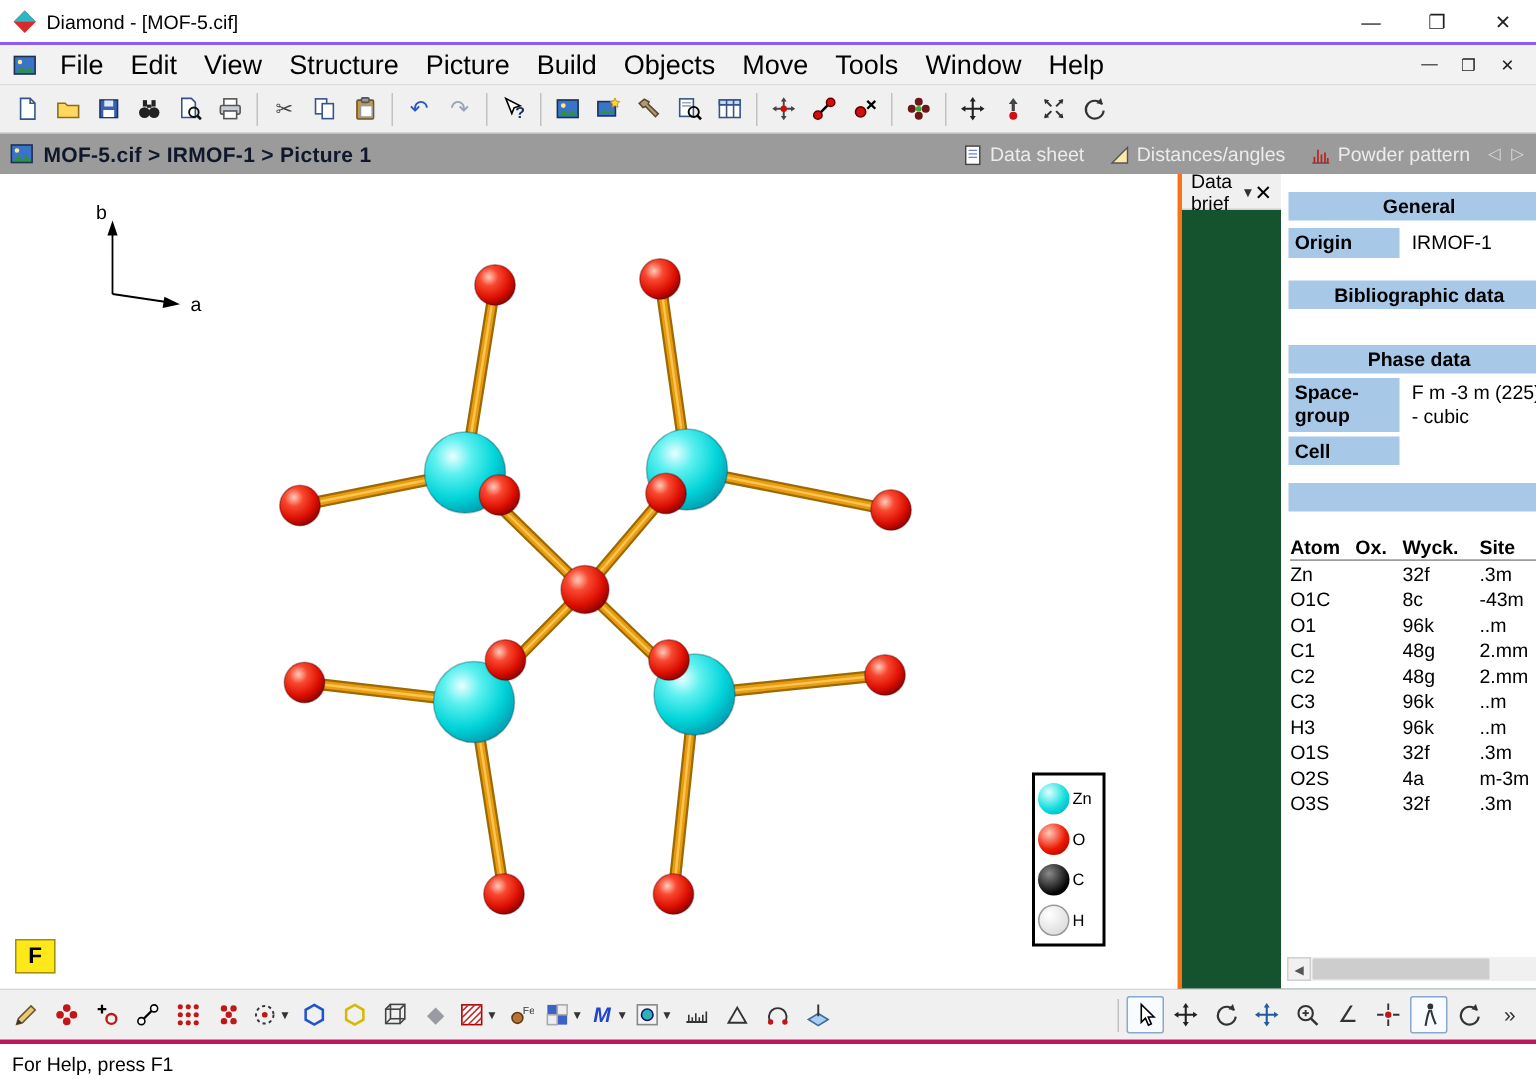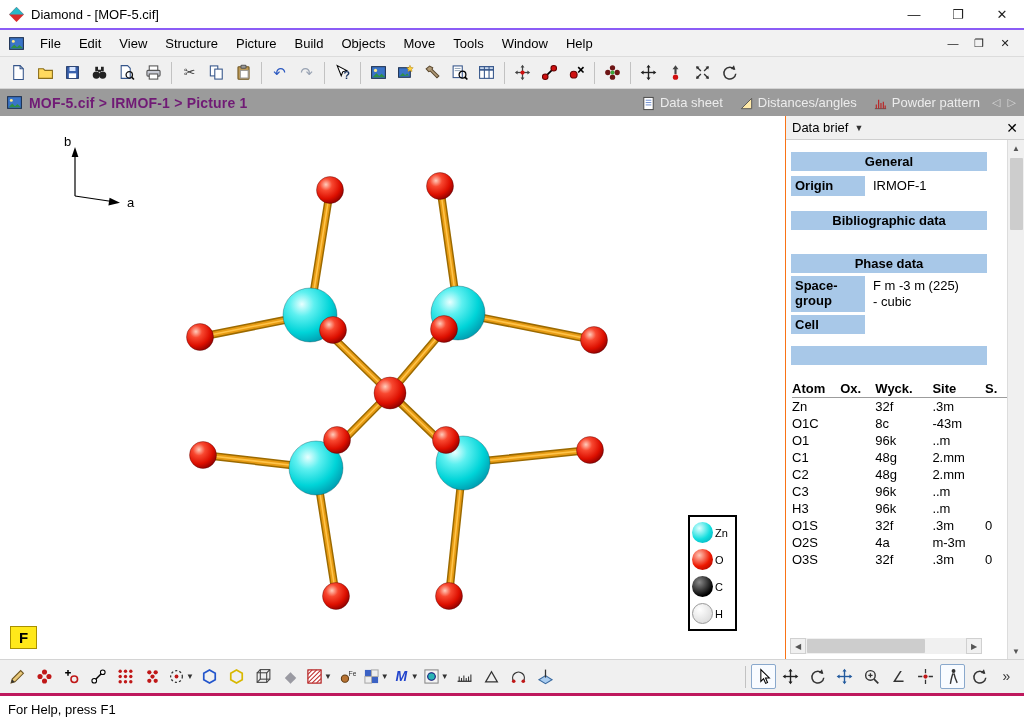--- a/index.html
+++ b/index.html
@@ -12,21 +12,21 @@
   .titlebar .logo { width:17px; height:17px; margin:0 6px 0 8px; display:flex; }
   .titlebar .title { font-size:13px; }
   .win-controls { margin-left:auto; display:flex; height:100%; }
   .win-btn { width:44px; height:100%; display:flex; align-items:center; justify-content:center;
     font-size:13px; color:#222; cursor:default; }
 
   
   .menubar { height:27px; background:#f2f2f2; display:flex; align-items:center;
     border-bottom:1px solid #dcdcdc; padding-left:4px; }
   .menubar .mdi-icon { width:17px; height:17px; margin:0 6px 0 4px; display:flex; }
-  .menu-item { padding:3px 9px; font-size:13px; }
+  .menu-item { padding:3px 9px; font-size:18px; }
   .mdi-controls { margin-left:auto; display:flex; margin-right:6px; }
   .mdi-btn { width:26px; height:20px; display:flex; align-items:center; justify-content:center;
     font-size:11px; color:#222; }
 
   
   .toolbar { height:32px; background:#f0f0f0; border-bottom:1px solid #d4d4d4;
     display:flex; align-items:center; padding-left:5px; }
   .toolbar-bottom { height:34px; background:#f0f0f0; border-top:1px solid #d4d4d4;
     display:flex; align-items:center; padding:0 4px; }
   .tbtn { min-width:25px; height:25px; display:flex; align-items:center; justify-content:center;
@@ -34,21 +34,21 @@
   .tbtn .icon { display:flex; align-items:center; justify-content:center;
     width:17px; height:17px; font-size:14px; line-height:17px; }
   .tbtn .dd { font-size:8px; color:#333; margin-left:1px; }
   .tbtn.pressed { background:#f8fbff; border:1px solid #89a8cc; }
   .tsep { width:1px; height:22px; background:#c2c2c2; margin:0 4px; }
   .push-right { margin-left:auto; }
 
   
   .breadcrumb { height:27px; background:#9b9b9b; display:flex; align-items:center; padding:0 6px; }
   .breadcrumb .bc-icon { width:17px; height:17px; margin-right:6px; display:flex; }
-  .bc-path { color:#701a75; font-weight:bold; font-size:14px; letter-spacing:.2px; }
+  .bc-path { color:#0f172a; font-weight:bold; font-size:14px; letter-spacing:.2px; }
   .bc-tabs { margin-left:auto; display:flex; align-items:center; }
   .bc-tab { display:flex; align-items:center; gap:4px; color:#ececec; font-size:13px; margin-left:16px; }
   .bc-tab .icon { width:15px; height:15px; display:flex; }
   .bc-nav { color:#d8d8d8; font-size:11px; margin-left:12px; letter-spacing:2px; }
 
   
   .main { display:flex; height:543px; }
   .canvas { position:relative; width:785px; height:543px; background:#fff; }
   .canvas svg.scene { position:absolute; left:0; top:0; }
 
@@ -60,22 +60,22 @@
   .sph-Zn { background:radial-gradient(circle at 35% 30%, #e0ffff, #12dede 55%, #009cb0); }
   .sph-O  { background:radial-gradient(circle at 35% 30%, #ffc8b8, #ee1800 55%, #8c0000); }
   .sph-C  { background:radial-gradient(circle at 35% 30%, #8a8a8a, #000 70%); }
   .sph-H  { background:radial-gradient(circle at 35% 30%, #fff, #dedede 75%); border:1px solid #999; }
 
   .frame-box { position:absolute; left:10px; top:510px; width:27px; height:23px;
     background:#ffe81a; border:1px solid #a89000; display:flex; align-items:center;
     justify-content:center; font-weight:bold; font-size:15px; }
 
   
-  .panel { width:239px; background:#14532d; border-left:1px solid #f97316;
-    display:flex; flex-direction:column; }
+  .panel { width:239px; background:#14532d; border-left:3px solid #f97316;
+    display:flex; }
   .panel-header { height:24px; display:flex; align-items:center; padding:0 6px;
     background:#f0f0f0; border-bottom:1px solid #cfcfcf; font-size:13px; }
   .panel-header .caret { font-size:9px; margin-left:6px; color:#333; }
   .panel-header .close { margin-left:auto; font-size:14px; }
   .panel-body { flex:1; display:flex; background:#fff; min-height:0; }
   .panel-content { flex:1; display:flex; flex-direction:column; overflow:hidden;
     padding-top:12px; font-size:13px; }
   .hdrbar { background:#a8c8e8; font-weight:bold; text-align:center; font-size:13px;
     padding:2px 0; margin:0 20px 0 5px; }
   .kv-row { display:flex; margin:0 20px 0 5px; }

